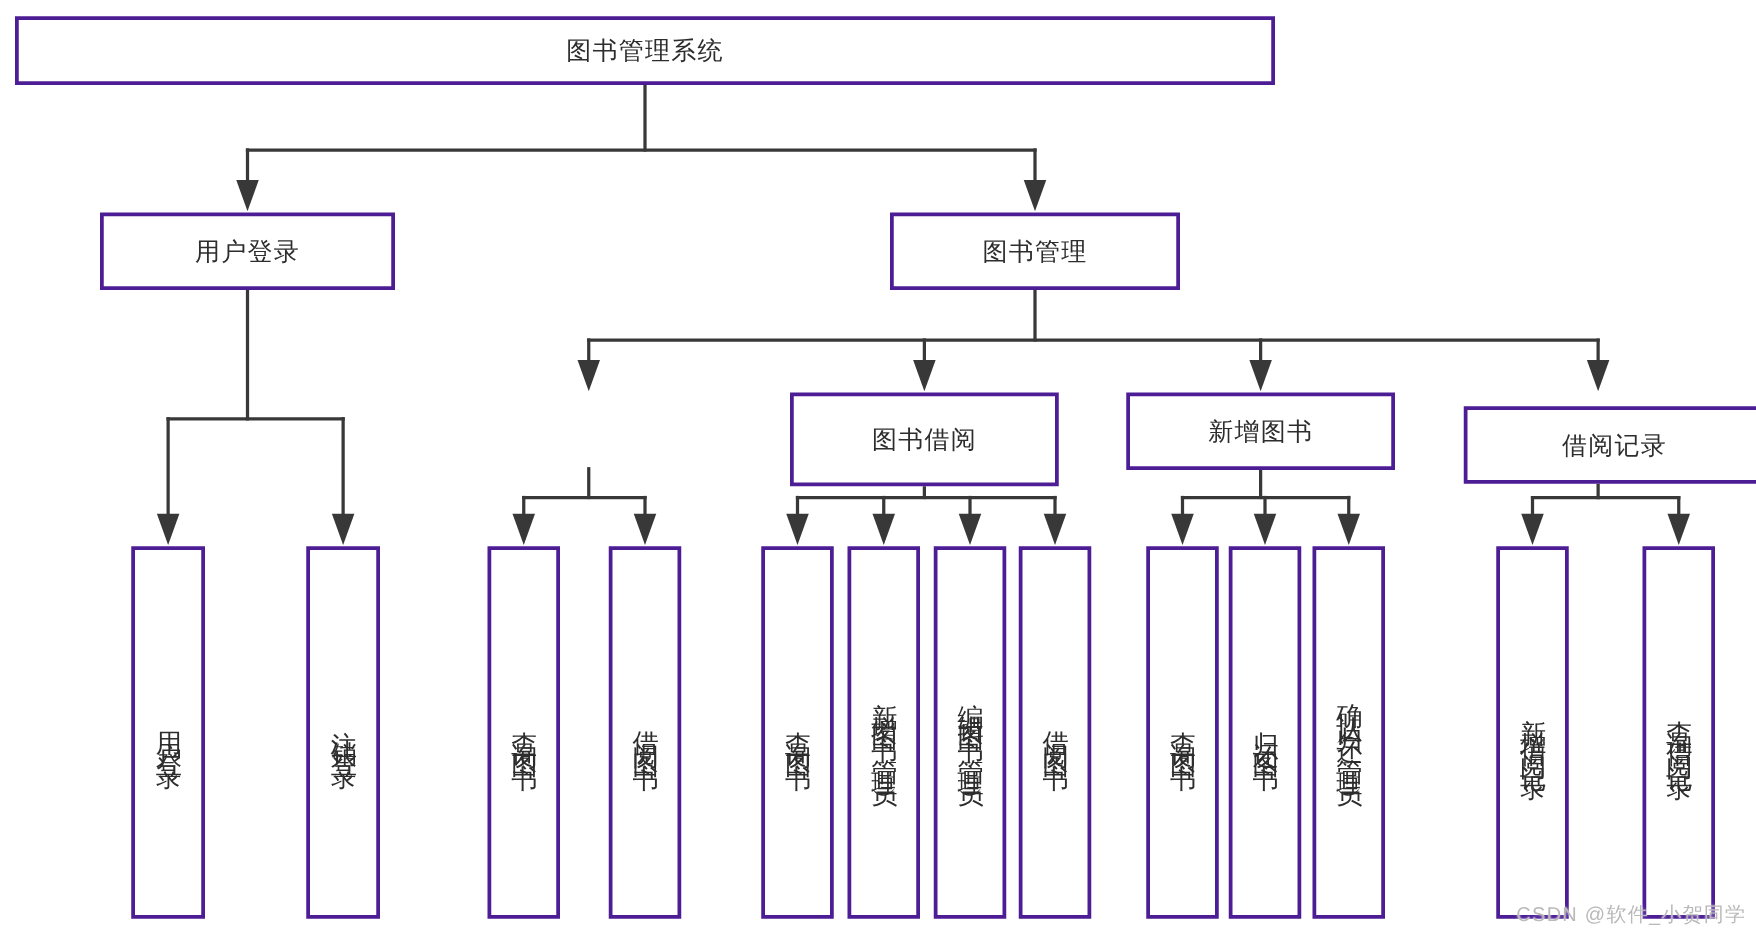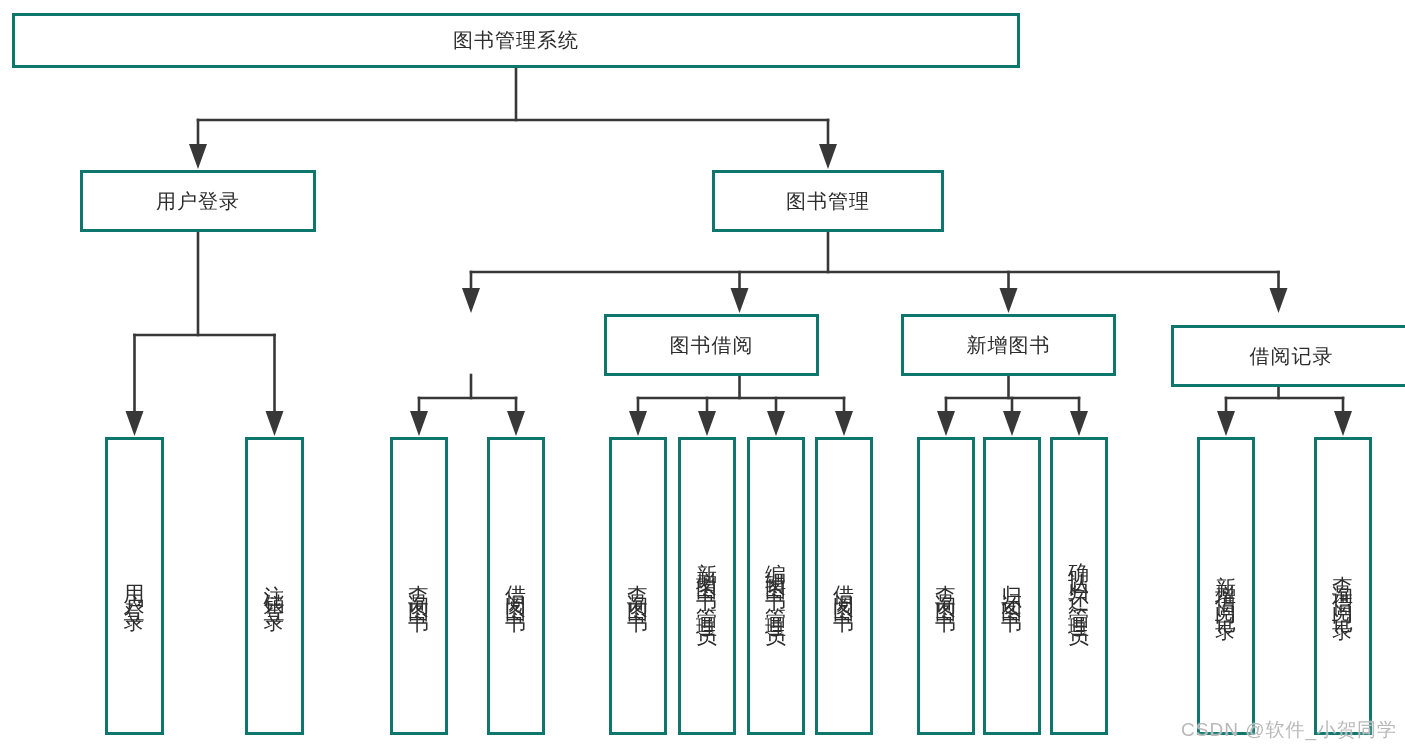--- a/index.html
+++ b/index.html
@@ -17,41 +17,41 @@
   }
   .wires {
     position: absolute;
     left: 0; top: 0;
     width: 1405px; height: 747px;
   }
   .box {
     position: absolute;
     box-sizing: border-box;
     background: #ffffff;
-    border: 3px solid #0f766e;
+    border: 3px solid #4c1d95;
     display: flex;
     align-items: center;
     justify-content: center;
     color: #2d2d2d;
     font-size: 20px;
     letter-spacing: 1px;
     text-align: center;
   }
   .leaf .vtext {
     writing-mode: vertical-rl;
     line-height: 1;
     font-size: 21px;
     letter-spacing: 9px;
     white-space: nowrap;
   }
   .watermark {
     position: absolute;
     right: 8px;
     bottom: 4px;
-    font-size: 19px;
+    font-size: 16px;
     color: #b9b9b9;
     letter-spacing: 1px;
     text-shadow: 0 0 2px rgba(255,255,255,0.9);
     z-index: 5;
     white-space: nowrap;
   }
 </style>
 </head>
 <body>
 
@@ -154,21 +154,21 @@
     <span>图书管理系统</span>
   </div>
 
   <div class="box" style="left:80px; top:170px; width:236px; height:62px;">
     <span>用户登录</span>
   </div>
   <div class="box" style="left:712px; top:170px; width:232px; height:62px;align-items:center;">
     <span>图书管理</span>
   </div>
 
-  <div class="box" style="left:604px; top:314px; width:215px; height:62px;">
+  <div class="box" style="left:632px; top:314px; width:215px; height:75px;">
     <span>图书借阅</span>
   </div>
   <div class="box" style="left:901px; top:314px; width:215px; height:62px;">
     <span>新增图书</span>
   </div>
   <div class="box" style="left:1171px; top:325px; width:241px; height:62px;">
     <span>借阅记录</span>
   </div>
 
   <div class="box leaf" style="left:105px; top:437px; width:59px; height:298px;">

